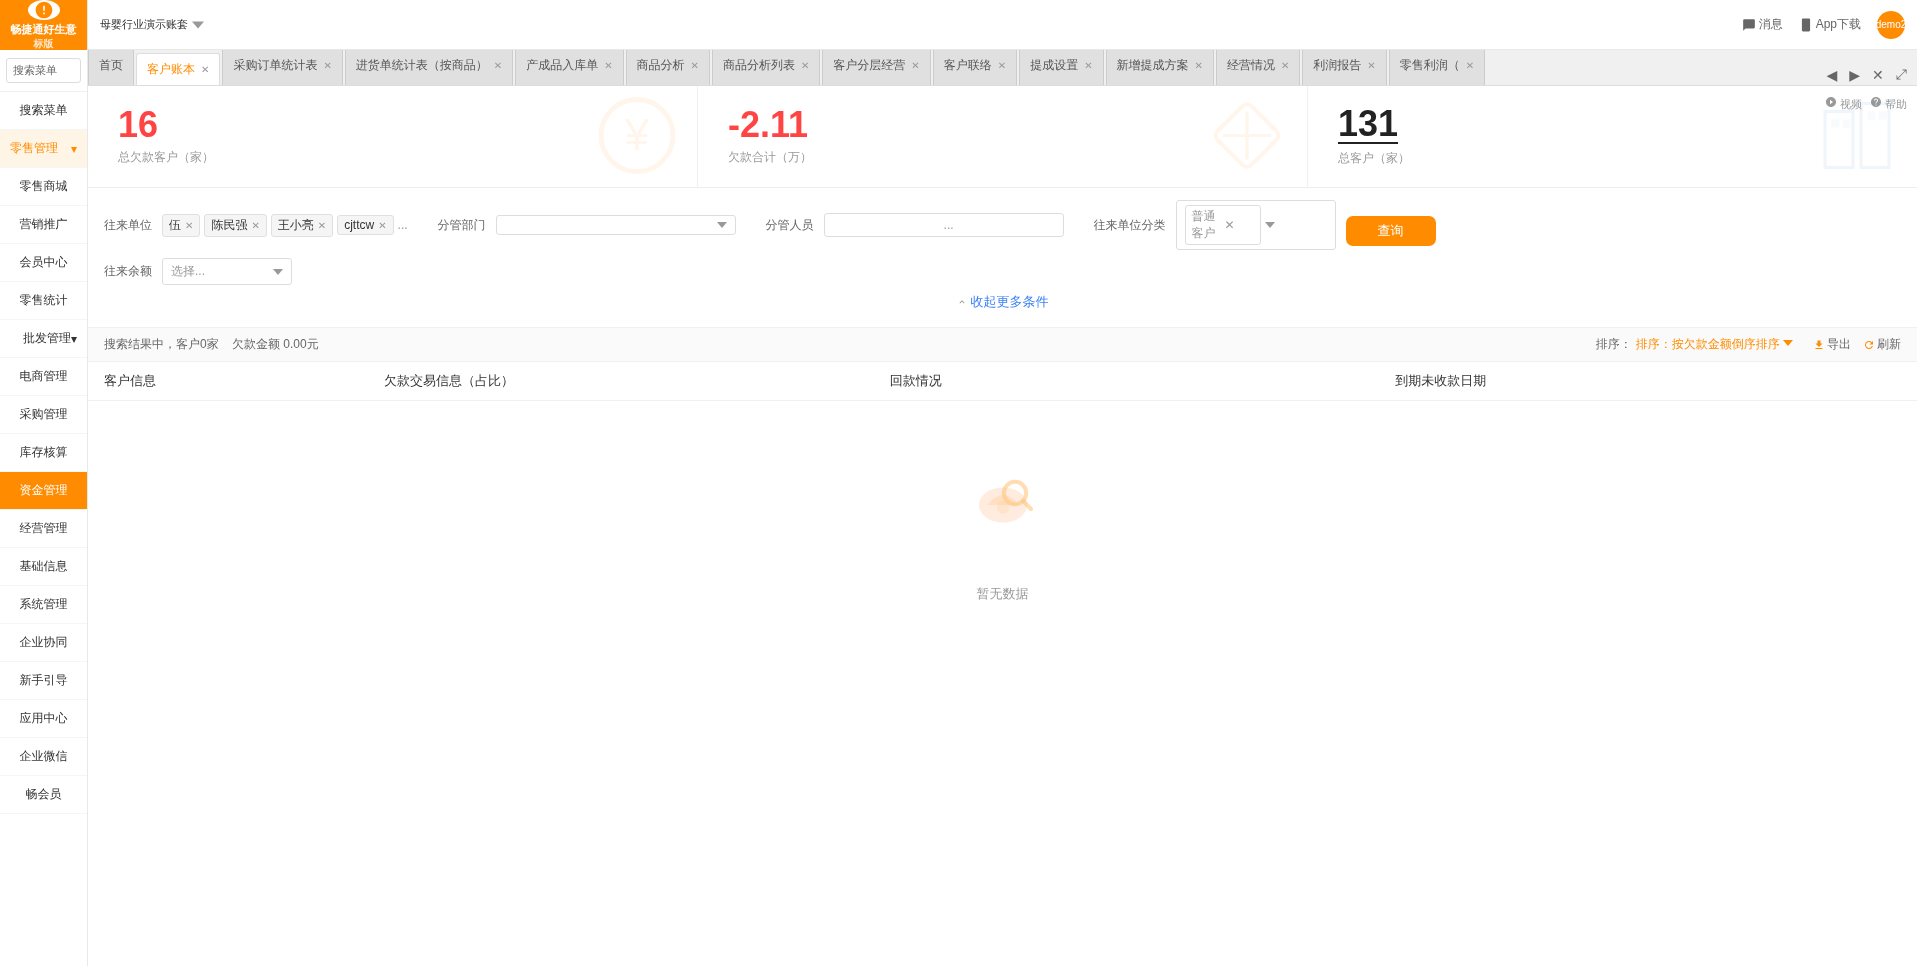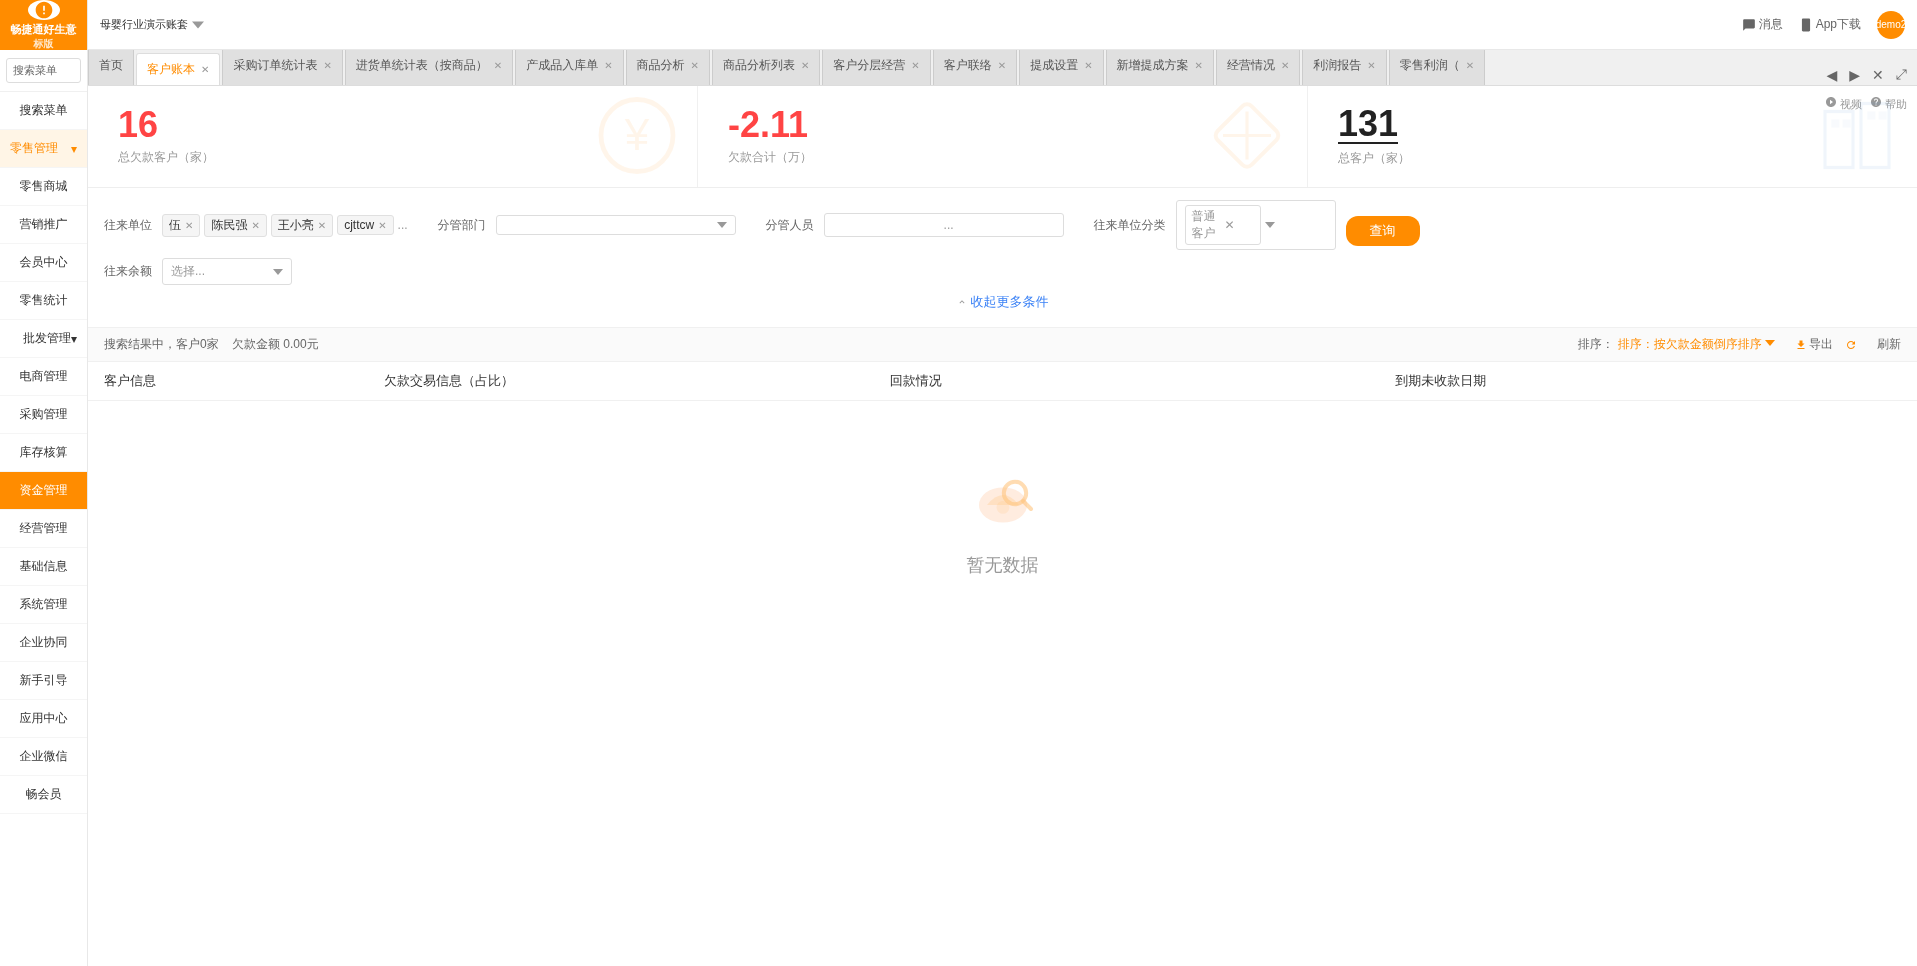--- a/index.html
+++ b/index.html
@@ -58,31 +58,31 @@
     .filter-tags { display: flex; align-items: center; gap: 4px; flex-wrap: wrap; }
     .filter-tag { display: flex; align-items: center; background: #f5f5f5; border: 1px solid #e0e0e0; border-radius: 3px; padding: 2px 6px; font-size: 12px; color: #333; gap: 4px; }
     .filter-tag .remove { cursor: pointer; color: #999; font-size: 10px; }
     .filter-more { cursor: pointer; color: #999; font-size: 12px; }
     .filter-select { display: flex; align-items: center; border: 1px solid #ddd; border-radius: 3px; padding: 4px 8px; min-width: 160px; cursor: pointer; background: #fff; }
     .filter-select span { flex: 1; color: #999; font-size: 12px; }
     .filter-select svg { width: 10px; height: 10px; fill: #999; }
     .filter-select-wide { min-width: 240px; }
     .filter-category-tag { display: flex; align-items: center; background: #fff; border: 1px solid #ddd; border-radius: 3px; padding: 2px 6px; font-size: 12px; color: #333; gap: 4px; }
     .collapse-btn { display: flex; align-items: center; gap: 4px; color: #3b82f6; cursor: pointer; font-size: 13px; margin: 4px auto; width: fit-content; }
-    .btn-query { background: #ff8c00; color: #fff; border: none; padding: 6px 24px; border-radius: 12px; cursor: pointer; font-size: 13px; margin-top: 12px; }
+    .btn-query { background: #ff8c00; color: #fff; border: none; padding: 6px 32px; border-radius: 7px; cursor: pointer; font-size: 13px; margin-top: 12px; }
 
     
     .result-bar { display: flex; align-items: center; justify-content: space-between; padding: 8px 16px; background: #fafafa; border-bottom: 1px solid #f0f0f0; font-size: 12px; color: #666; }
     .result-bar .sort { display: flex; align-items: center; gap: 4px; }
     .result-bar .actions { display: flex; align-items: center; gap: 12px; }
     .result-bar .actions span { cursor: pointer; display: flex; align-items: center; gap: 2px; }
 
     
     .table-header { display: grid; grid-template-columns: 280px 1fr 1fr 1fr; padding: 10px 16px; background: #fff; border-bottom: 1px solid #f0f0f0; font-size: 13px; font-weight: 500; color: #333; }
-    .empty-area { display: flex; flex-direction: column; align-items: center; justify-content: center; padding: 60px 20px; color: #999; font-size: 18px; }
+    .empty-area { display: flex; flex-direction: column; align-items: center; justify-content: center; padding: 60px 20px; color: #999; font-size: 13px; gap: 32px; }
     .empty-icon { width: 80px; height: 80px; margin-bottom: 12px; opacity: 0.5; }
 
     
     .stat-value-underline { border-bottom: 2px solid #222; display: inline-block; }
   </style>
 </head>
 <body>
 
 <div class="sidebar">
   <div class="sidebar-logo">
@@ -355,21 +355,21 @@
               <path d="M0 0l5 6 5-6z" fill="#ff8c00"></path>
             </svg>
         </span>
         <div class="actions" style="margin-left:16px;">
           <span style="display:flex;align-items:center;gap:2px;">
             <svg width="12" height="12" viewBox="0 0 24 24" fill="#ff8c00">
                 <path d="M19 9h-4V3H9v6H5l7 7 7-7zM5 18v2h14v-2H5z"></path>
               </svg>
             <span>导出</span>
           </span>
-          <span style="display:flex;align-items:center;gap:20px;">
+          <span style="display:flex;align-items:center;gap:2px;">
             <svg width="12" height="12" viewBox="0 0 24 24" fill="#ff8c00">
                 <path d="M17.65 6.35C16.2 4.9 14.21 4 12 4c-4.42 0-7.99 3.58-7.99 8s3.57 8 7.99 8c3.73 0 6.84-2.55 7.73-6h-2.08c-.82 2.33-3.04 4-5.65 4-3.31 0-6-2.69-6-6s2.69-6 6-6c1.66 0 3.14.69 4.22 1.78L13 11h7V4l-2.35 2.35z"></path>
               </svg>
             <span>刷新</span>
           </span>
         </div>
       </div>
     </div>
 
     <div class="table-header">

